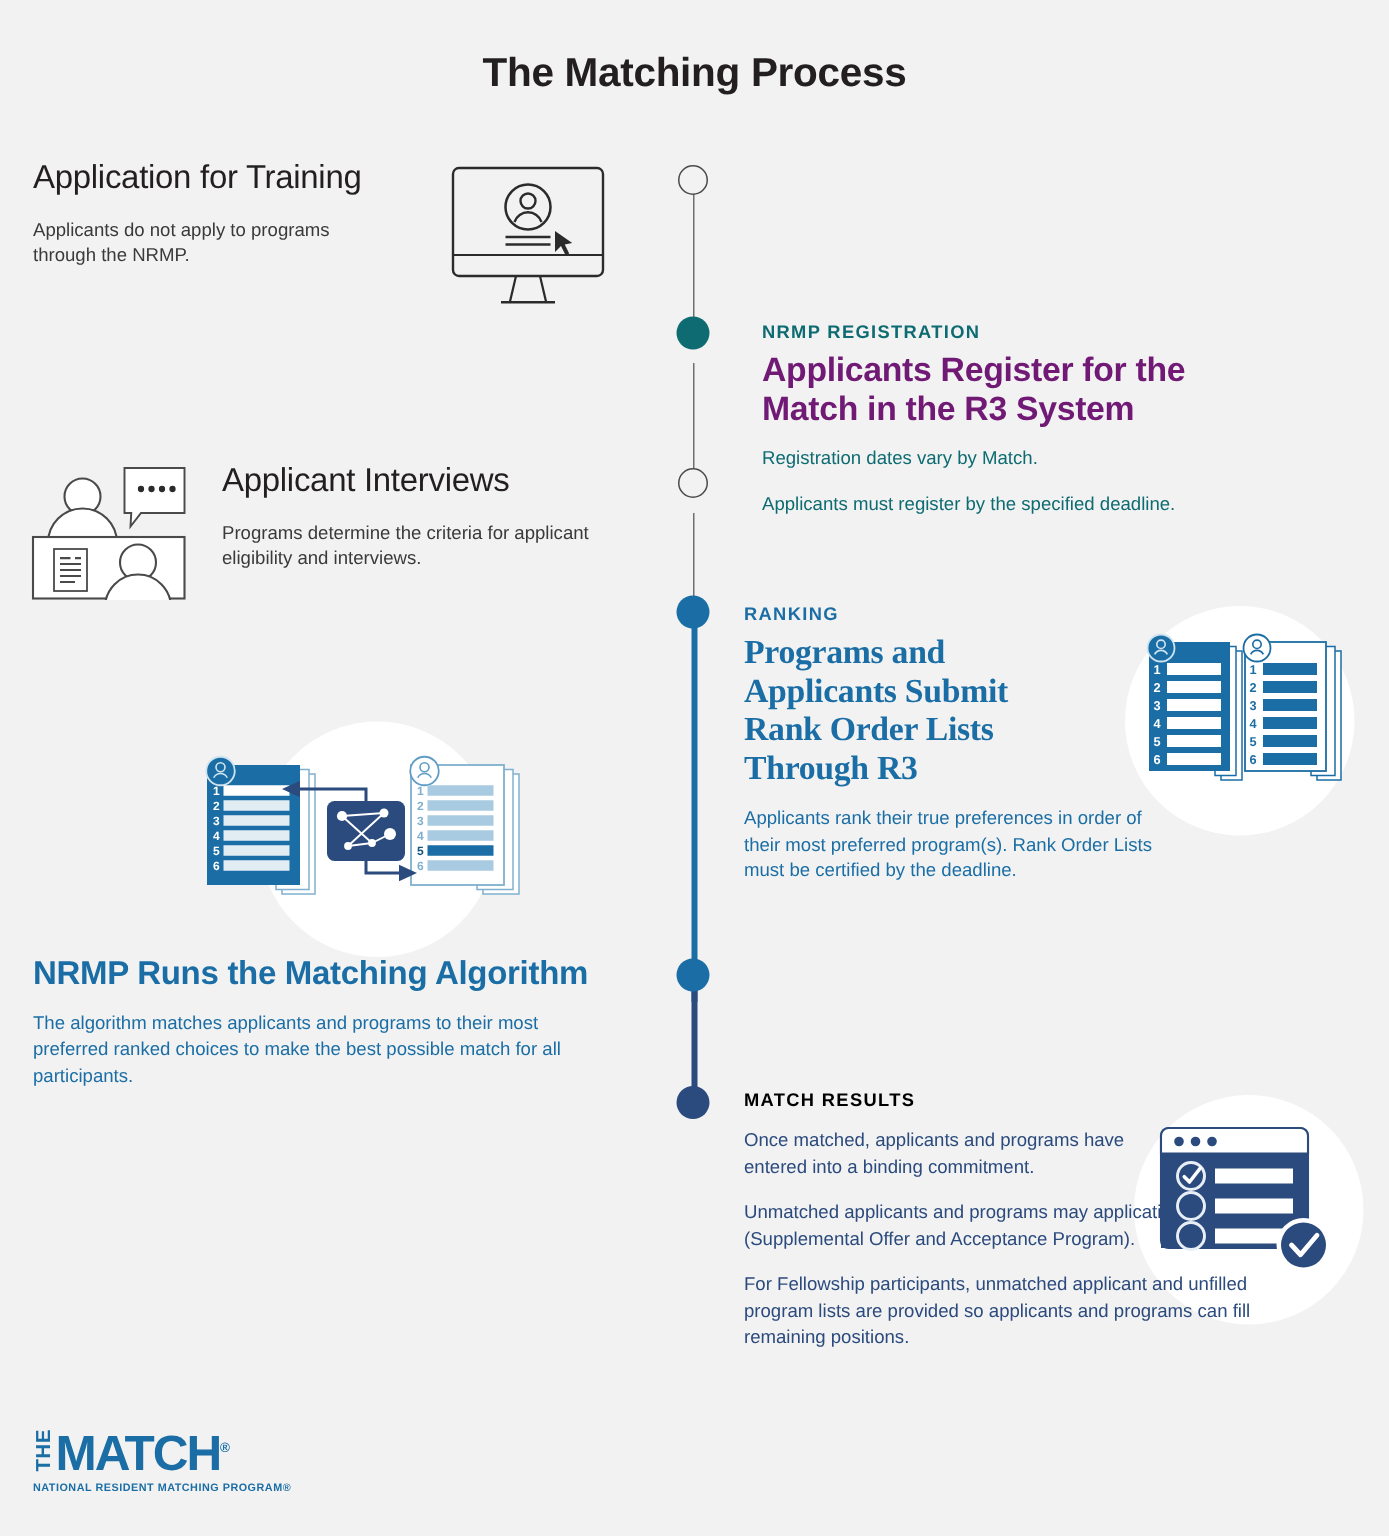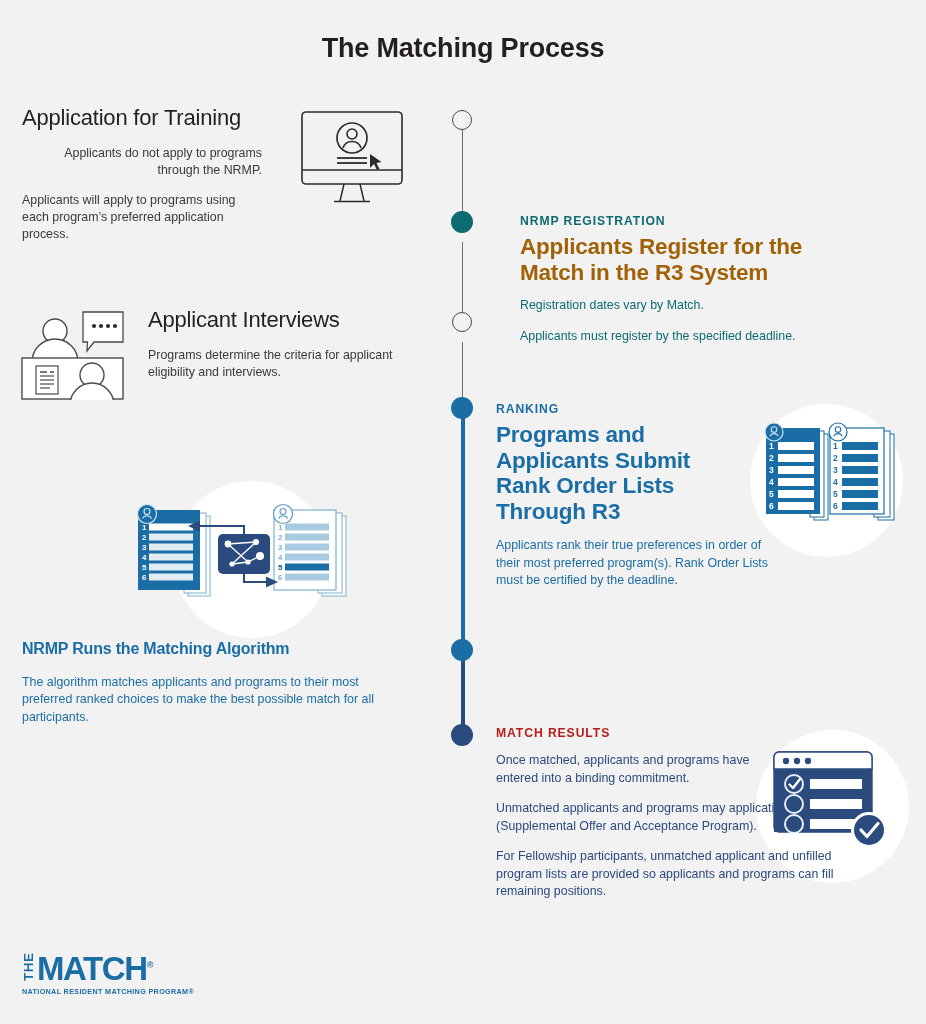--- a/index.html
+++ b/index.html
@@ -84,22 +84,21 @@
 <div id="stage">
 
   <div class="page-title">The Matching Process</div>
 
   <div class="wcircle" style="left:173px; top:481px; width:157px; height:157px;"></div>
   <div class="wcircle" style="left:750px; top:404px; width:153px; height:153px;"></div>
   <div class="wcircle" style="left:756px; top:730px; width:153px; height:153px;"></div>
 
   <div class="blk" style="left:22px; top:105px; width:270px;">
     <div class="h-black">Application for Training</div>
-    <div class="body-black para" style="margin-top:14px; width:240px;text-align:right;">Applicants do not apply to programs through the NRMP.</div>
-    <div class="body-black para" style="width:222px;">Applicants will apply to programs using each program’s preferred application process.</div>
+    <div class="body-black para" style="margin-top:14px; width:240px;">Applicants do not apply to programs through the NRMP.</div>
   </div>
 
   <div class="blk" style="left:300px; top:110px;">
     <svg width="104" height="95" viewBox="0 0 104 95">
       <rect x="2" y="2" width="100" height="72" rx="4" fill="none" stroke="#2b2b2b" stroke-width="1.6"></rect>
       <line x1="2" y1="60" x2="102" y2="60" stroke="#2b2b2b" stroke-width="1.4"></line>
       <circle cx="52" cy="28" r="15" fill="none" stroke="#2b2b2b" stroke-width="1.7"></circle>
       <circle cx="52" cy="24" r="5" fill="none" stroke="#2b2b2b" stroke-width="1.6"></circle>
       <path d="M43 38 a9.5 9.5 0 0 1 18 0" fill="none" stroke="#2b2b2b" stroke-width="1.6"></path>
       <line x1="37" y1="48" x2="67" y2="48" stroke="#2b2b2b" stroke-width="1.8"></line>
@@ -205,21 +204,21 @@
 
       <path d="M118 38 L118 30 L72 30" stroke="#2b4a7d" stroke-width="2" fill="none"></path>
       <path d="M62 30 L74 24.5 L74 35.5 Z" fill="#2b4a7d"></path>
 
       <path d="M118 78 L118 86 L142 86" stroke="#2b4a7d" stroke-width="2" fill="none"></path>
       <path d="M152 86 L140 80.5 L140 91.5 Z" fill="#2b4a7d"></path>
     </svg>
   </div>
 
   <div class="blk" style="left:22px; top:636px; width:420px;">
-    <div class="head-big" style="color:#1b6ea5; font-size:16px;">NRMP Runs the Matching Algorithm</div>
+    <div class="head-big" style="color:#1b6ea5; font-size:22px;">NRMP Runs the Matching Algorithm</div>
     <div class="body-col para" style="margin-top:12px; width:390px; color:#1b6ea5;">The algorithm matches applicants and programs to their most preferred ranked choices to make the best possible match for all participants.</div>
   </div>
 
   <div id="timeline">
 
     <div class="tl-line tl-seg-thin" style="top:20px; height:100px;"></div>
     <div class="tl-line tl-seg-thin" style="top:142px; height:80px;"></div>
     <div class="tl-line tl-seg-thin" style="top:242px; height:66px;"></div>
 
     <div class="tl-line" style="top:318px; height:250px; width:4px; left:20.5px; background:#1b6ea5;"></div>
@@ -227,30 +226,30 @@
     <div class="tl-line" style="top:560px; height:80px; width:4px; left:20.5px; background:#2b4a7d;"></div>
 
     <div class="tl-dot hollow" style="top:10px;"></div>
     <div class="tl-dot filled" style="top:111px; background:#0d6b71;"></div>
     <div class="tl-dot hollow" style="top:212px;"></div>
     <div class="tl-dot filled" style="top:297px; background:#1b6ea5;"></div>
     <div class="tl-dot filled" style="top:539px; background:#1b6ea5;"></div>
     <div class="tl-dot filled" style="top:624px; background:#2b4a7d;"></div>
   </div>
 
-  <div class="blk" style="left:520px; top:214px; width:400px;">
+  <div class="blk" style="left:508px; top:214px; width:400px;">
     <div class="kicker" style="color:#0d6b71;">NRMP REGISTRATION</div>
-    <div class="head-big" style="color:#a16207; margin-top:6px; width:340px;">Applicants Register for the Match in the R3 System</div>
+    <div class="head-big" style="color:#701a75; margin-top:6px; width:340px;">Applicants Register for the Match in the R3 System</div>
     <div class="body-col para" style="margin-top:12px; color:#0d6b71;">Registration dates vary by Match.</div>
     <div class="body-col para" style="color:#0d6b71;">Applicants must register by the specified deadline.</div>
   </div>
 
   <div class="blk" style="left:496px; top:402px; width:290px;">
     <div class="kicker" style="color:#1b6ea5;">RANKING</div>
-    <div class="head-big" style="color:#1b6ea5; margin-top:6px; width:230px;">Programs and Applicants Submit Rank Order Lists Through R3</div>
+    <div class="head-big" style="color:#1b6ea5; margin-top:6px; width:230px;font-family:Liberation Serif, serif;">Programs and Applicants Submit Rank Order Lists Through R3</div>
     <div class="body-col para" style="margin-top:13px; width:280px; color:#1b6ea5;">Applicants rank their true preferences in order of their most preferred program(s). Rank Order Lists must be certified by the deadline.</div>
   </div>
 
   <div class="blk" style="left:762px; top:418px;">
     <svg width="140" height="120" viewBox="0 0 140 120">
 
       <rect x="116" y="16" width="16" height="86" fill="#ffffff" stroke="#1b6ea5" stroke-width="1"></rect>
       <rect x="112" y="13" width="16" height="86" fill="#ffffff" stroke="#1b6ea5" stroke-width="1"></rect>
       <rect x="68" y="10" width="54" height="86" fill="#ffffff" stroke="#1b6ea5" stroke-width="1.2"></rect>
       <circle cx="76" cy="14" r="9" fill="#ffffff" stroke="#1b6ea5" stroke-width="1.2"></circle>
@@ -288,21 +287,21 @@
       <rect x="16" y="24" width="36" height="8" fill="#ffffff"></rect>
       <rect x="16" y="36" width="36" height="8" fill="#ffffff"></rect>
       <rect x="16" y="48" width="36" height="8" fill="#ffffff"></rect>
       <rect x="16" y="60" width="36" height="8" fill="#ffffff"></rect>
       <rect x="16" y="72" width="36" height="8" fill="#ffffff"></rect>
       <rect x="16" y="84" width="36" height="8" fill="#ffffff"></rect>
     </svg>
   </div>
 
   <div class="blk" style="left:496px; top:726px; width:400px;">
-    <div class="kicker" style="color:#b91c1c;">MATCH RESULTS</div>
+    <div class="kicker" style="color:#000000;">MATCH RESULTS</div>
     <div class="body-col para" style="margin-top:12px; width:268px; color:#2b4a7d;">Once matched, applicants and programs have entered into a binding commitment.</div>
     <div class="body-col para" style="width:360px; color:#2b4a7d;">Unmatched applicants and programs may application in SOAP (Supplemental Offer and Acceptance Program).</div>
     <div class="body-col para" style="width:356px; color:#2b4a7d;">For Fellowship participants, unmatched applicant and unfilled program lists are provided so applicants and programs can fill remaining positions.</div>
   </div>
 
   <div class="blk" style="left:772px; top:750px;">
     <svg width="122" height="105" viewBox="0 0 122 105">
 
       <rect x="2" y="2" width="98" height="80" rx="5" fill="#ffffff" stroke="#2b4a7d" stroke-width="1.4"></rect>
       <path d="M2 7 a5 5 0 0 1 5 -5 h88 a5 5 0 0 1 5 5 v12 h-98 z" fill="#ffffff" stroke="#2b4a7d" stroke-width="1.4"></path>

